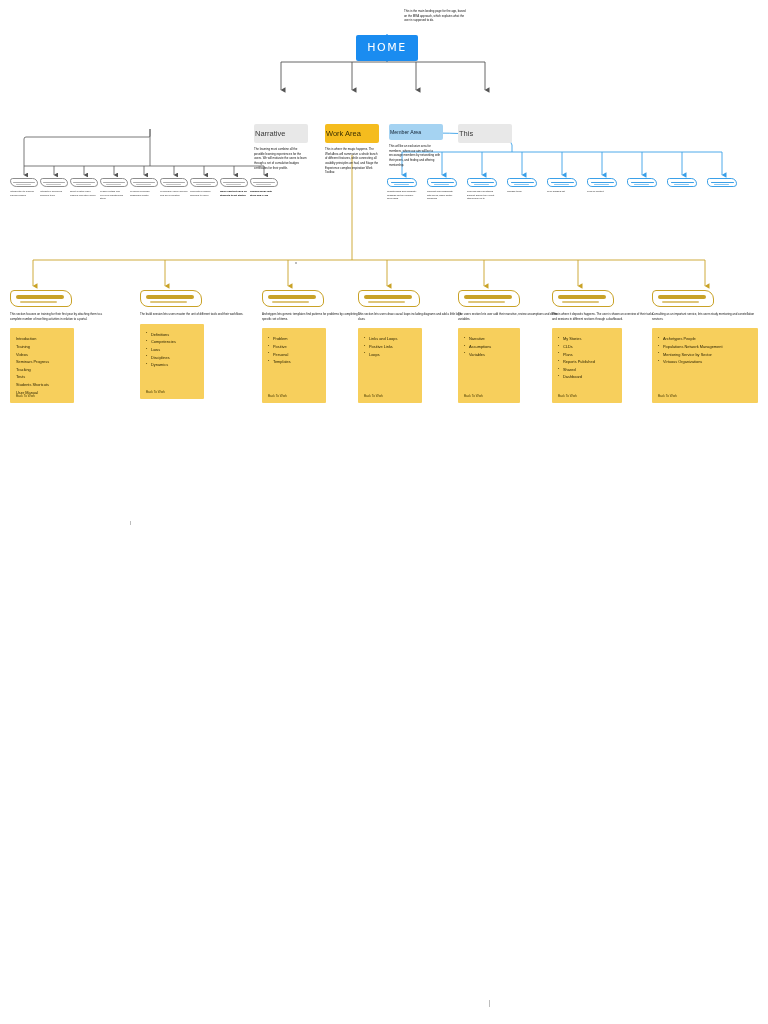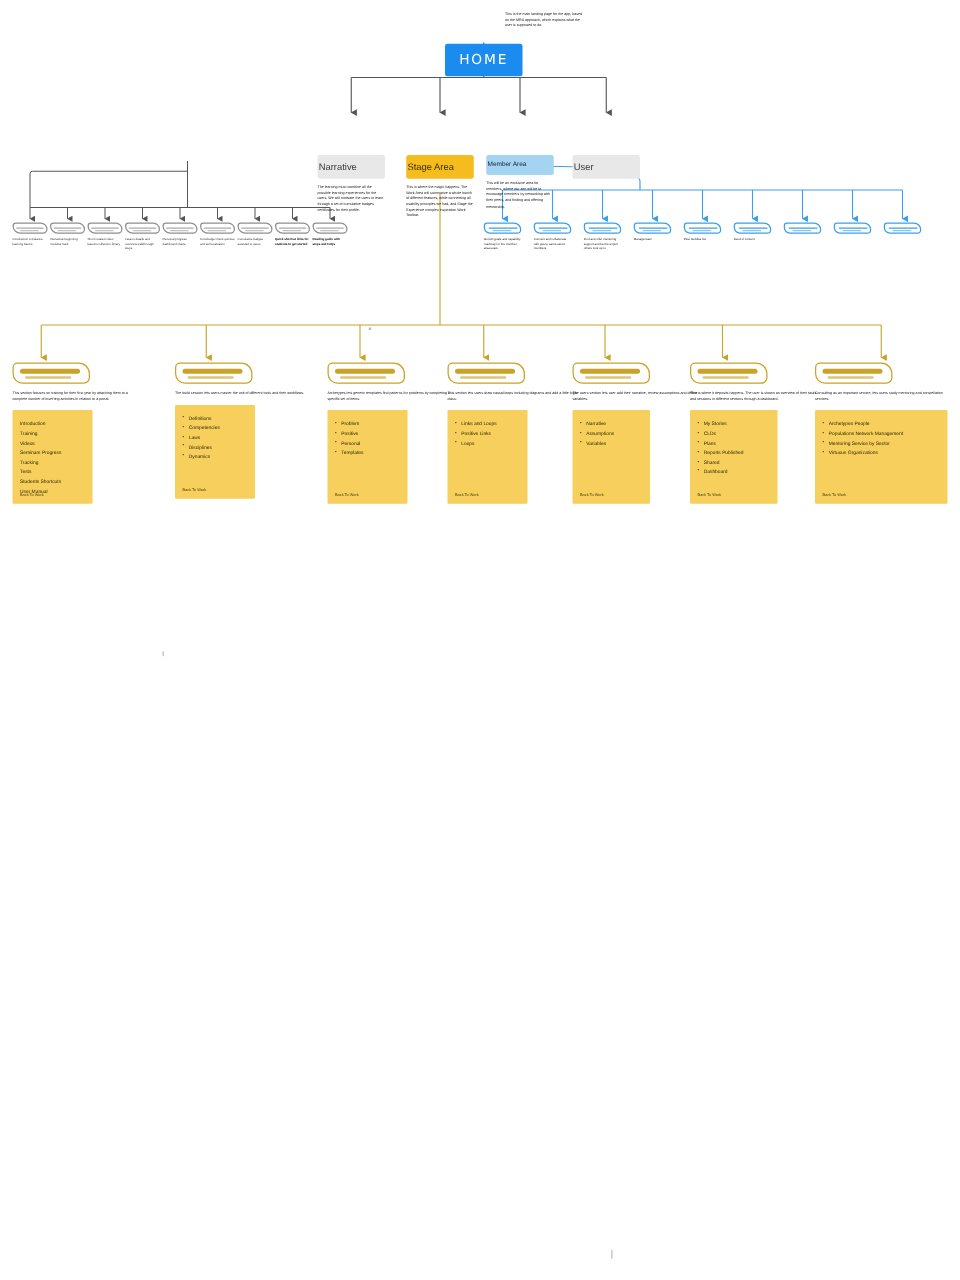--- a/index.html
+++ b/index.html
@@ -303,31 +303,31 @@
     <span class="chip">HOME</span>
   </div>
   <div id="home-desc">This is the main landing page for the app, based on the MRA approach, which explains what the user is supposed to do.</div>
 
   <div class="tab" id="tab-learning">
     <span class="chip">Narrative</span>
     <div class="desc">The learning must combine all the possible learning experiences for the users. We will motivate the users to learn through a set of cumulative badges certificates for their profile.</div>
   </div>
 
   <div class="tab gold" id="tab-workarea">
-    <span class="chip">Stage Area</span>
+    <span class="chip">Work Area</span>
     <div class="desc">This is where the magic happens. The Work Area will summarize a whole bunch of different features, while connecting all usability principles we had, and Stage the Experience complex inspiration Work Toolbar.</div>
   </div>
 
   <div class="tab blue" id="tab-memberarea">
     <span class="chip">Member Area</span>
     <div class="desc">This will be an exclusive area for members, where our aim will be to encourage members by networking with their peers, and finding and offering mentorship.</div>
   </div>
 
   <div class="tab" id="tab-more">
-    <span class="chip">User</span>
+    <span class="chip">This</span>
     <div class="desc"></div>
   </div>
 
   <div class="leaf" style="left:10px">
     <div class="hbox">
         <i class="scr"></i>
         <i class="scr2"></i>
       </div>
     <div class="ldesc">Introduction to balance learning basics</div>
   </div>

